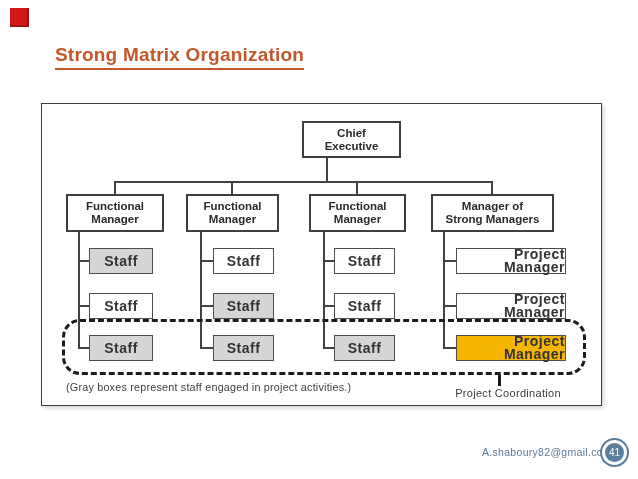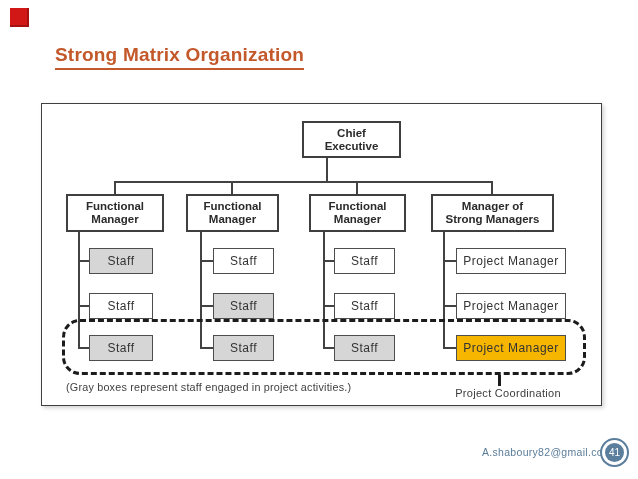--- a/index.html
+++ b/index.html
@@ -22,22 +22,22 @@
     background:#ffffff;border:1.5px solid #3f3f3f;box-sizing:border-box;
     box-shadow:2px 2px 4px rgba(0,0,0,0.18);
   }
   .line{position:absolute;background:#424242;}
   .box{
     position:absolute;display:flex;align-items:center;justify-content:center;
     text-align:center;background:#ffffff;border:2px solid #3f3f3f;box-sizing:border-box;
     color:#2b2b2b;font-weight:bold;font-size:11.5px;line-height:13px;white-space:pre-line;
   }
   .cell{
-    border:1.5px solid #4d4d4d;font-weight:normal;font-size:12px;
-    letter-spacing:0.5px;color:#333333;
+    border:1.5px solid #4d4d4d;font-weight:bold;font-size:14px;
+    letter-spacing:0.5px;color:#333333;text-align:right;
   }
   .gray{background:#d6d6d6;}
   .yellow{background:#f6b600;}
   #dashed-boundary{
     position:absolute;left:20px;top:215px;width:524px;height:56px;
     border:3.5px dashed #1c1c1c;border-radius:18px;box-sizing:border-box;
   }
   #coord-tick{position:absolute;left:456px;top:271px;width:2.5px;height:11px;background:#1c1c1c;}
   #coord-label{
     position:absolute;left:386px;top:283px;width:160px;text-align:center;

